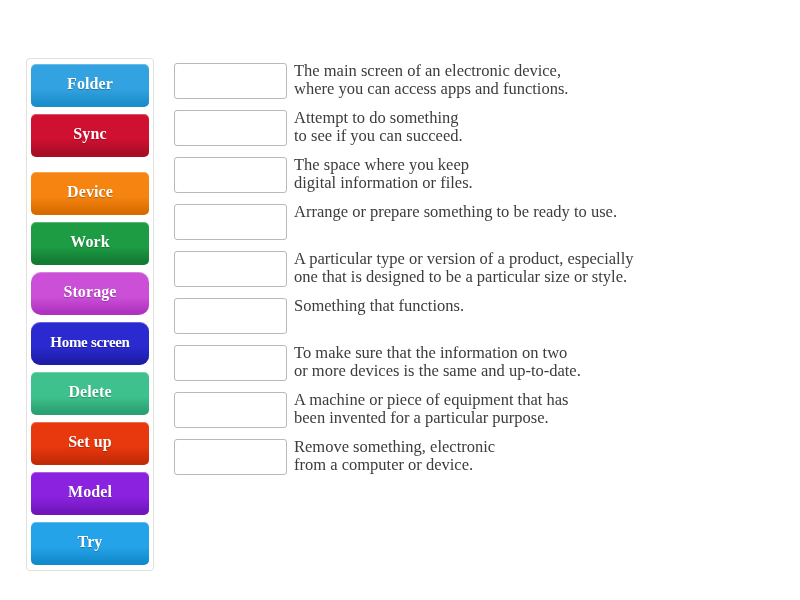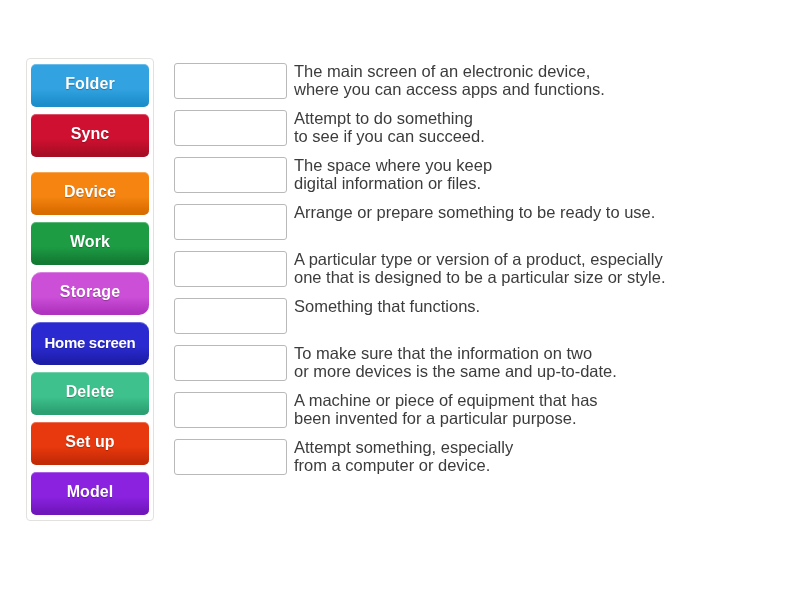--- a/index.html
+++ b/index.html
@@ -15,20 +15,21 @@
     overflow: hidden;
     position: relative;
   }
 
   #activity {
     position: absolute;
     left: 0;
     top: 0;
     width: 800px;
     height: 540px;
+    font-family: Liberation Serif, serif;
   }
 
   
   .tile-panel {
     position: absolute;
     left: 26px;
     top: 58px;
     width: 128px;
     box-sizing: border-box;
     background: #ffffff;
@@ -127,20 +128,23 @@
       </div>
       <div class="tile" style="background: linear-gradient(rgb(62, 193, 140) 0%, rgb(62, 193, 140) 62%, rgb(43, 160, 114) 100%); border-bottom: 3px solid rgb(43, 160, 114); box-shadow: rgba(255, 255, 255, 0.28) 0px 1px 0px inset;">
         <span class="tile-label">Delete</span>
       </div>
       <div class="tile" style="background: linear-gradient(rgb(232, 56, 13) 0%, rgb(232, 56, 13) 62%, rgb(195, 43, 7) 100%); border-bottom: 3px solid rgb(195, 43, 7); box-shadow: rgba(255, 255, 255, 0.28) 0px 1px 0px inset;">
         <span class="tile-label">Set up</span>
       </div>
       <div class="tile" style="background: linear-gradient(rgb(138, 34, 224) 0%, rgb(138, 34, 224) 62%, rgb(112, 22, 187) 100%); border-bottom: 3px solid rgb(112, 22, 187); box-shadow: rgba(255, 255, 255, 0.28) 0px 1px 0px inset;">
         <span class="tile-label">Model</span>
       </div>
+      <div class="tile" style="background: linear-gradient(rgb(37, 163, 232) 0%, rgb(37, 163, 232) 62%, rgb(18, 139, 205) 100%); border-bottom: 3px solid rgb(18, 139, 205); box-shadow: rgba(255, 255, 255, 0.28) 0px 1px 0px inset;">
+        <span class="tile-label">Try</span>
+      </div>
     </div>
 
   <div class="rows" id="rows">
       <div class="row">
         <div class="dropbox"></div>
         <div class="definition">The main screen of an electronic device,
 where you can access apps and functions.</div>
       </div>
       <div class="row">
         <div class="dropbox"></div>
@@ -170,18 +174,18 @@
         <div class="definition">To make sure that the information on two
 or more devices is the same and up-to-date.</div>
       </div>
       <div class="row">
         <div class="dropbox"></div>
         <div class="definition">A machine or piece of equipment that has
 been invented for a particular purpose.</div>
       </div>
       <div class="row">
         <div class="dropbox"></div>
-        <div class="definition">Attempt something, especially
+        <div class="definition">Remove something, electronic
 from a computer or device.</div>
       </div>
     </div>
 
 </div>
 
 </body></html>

